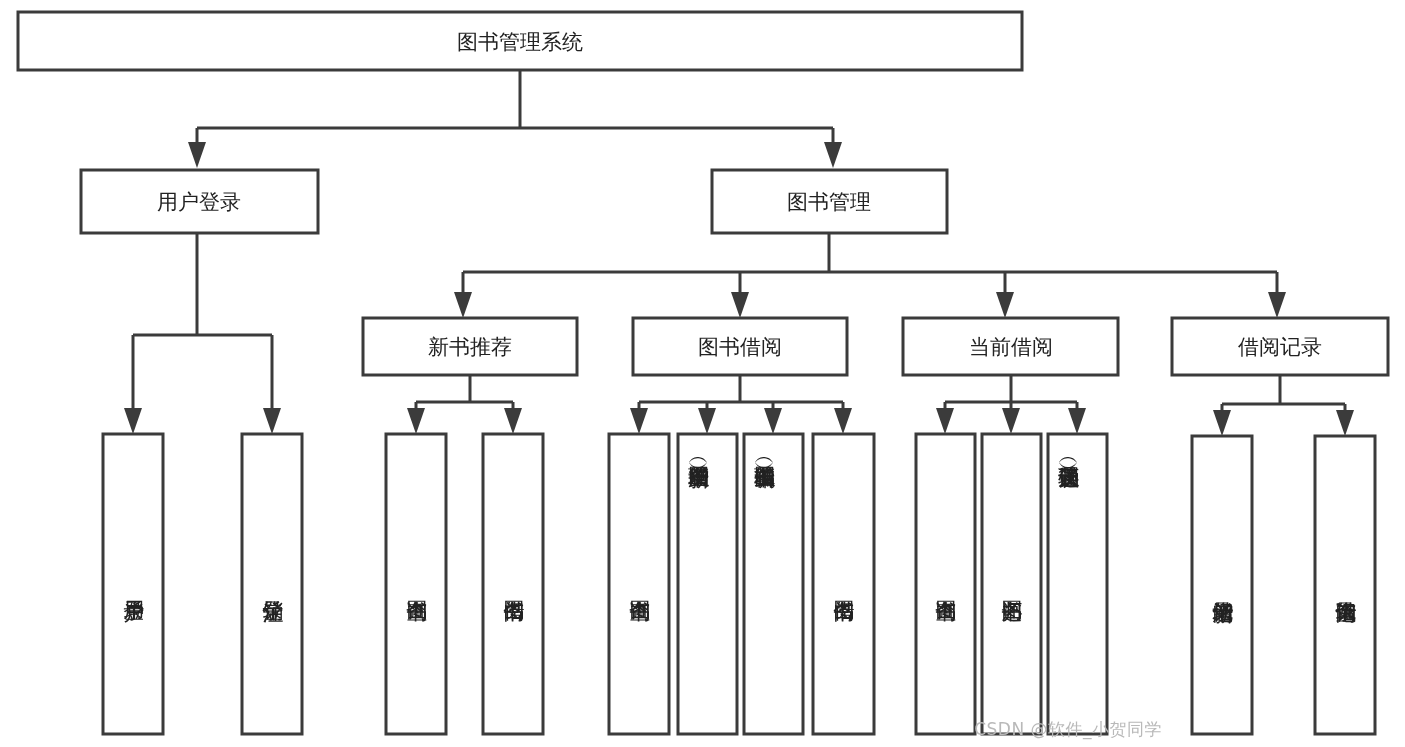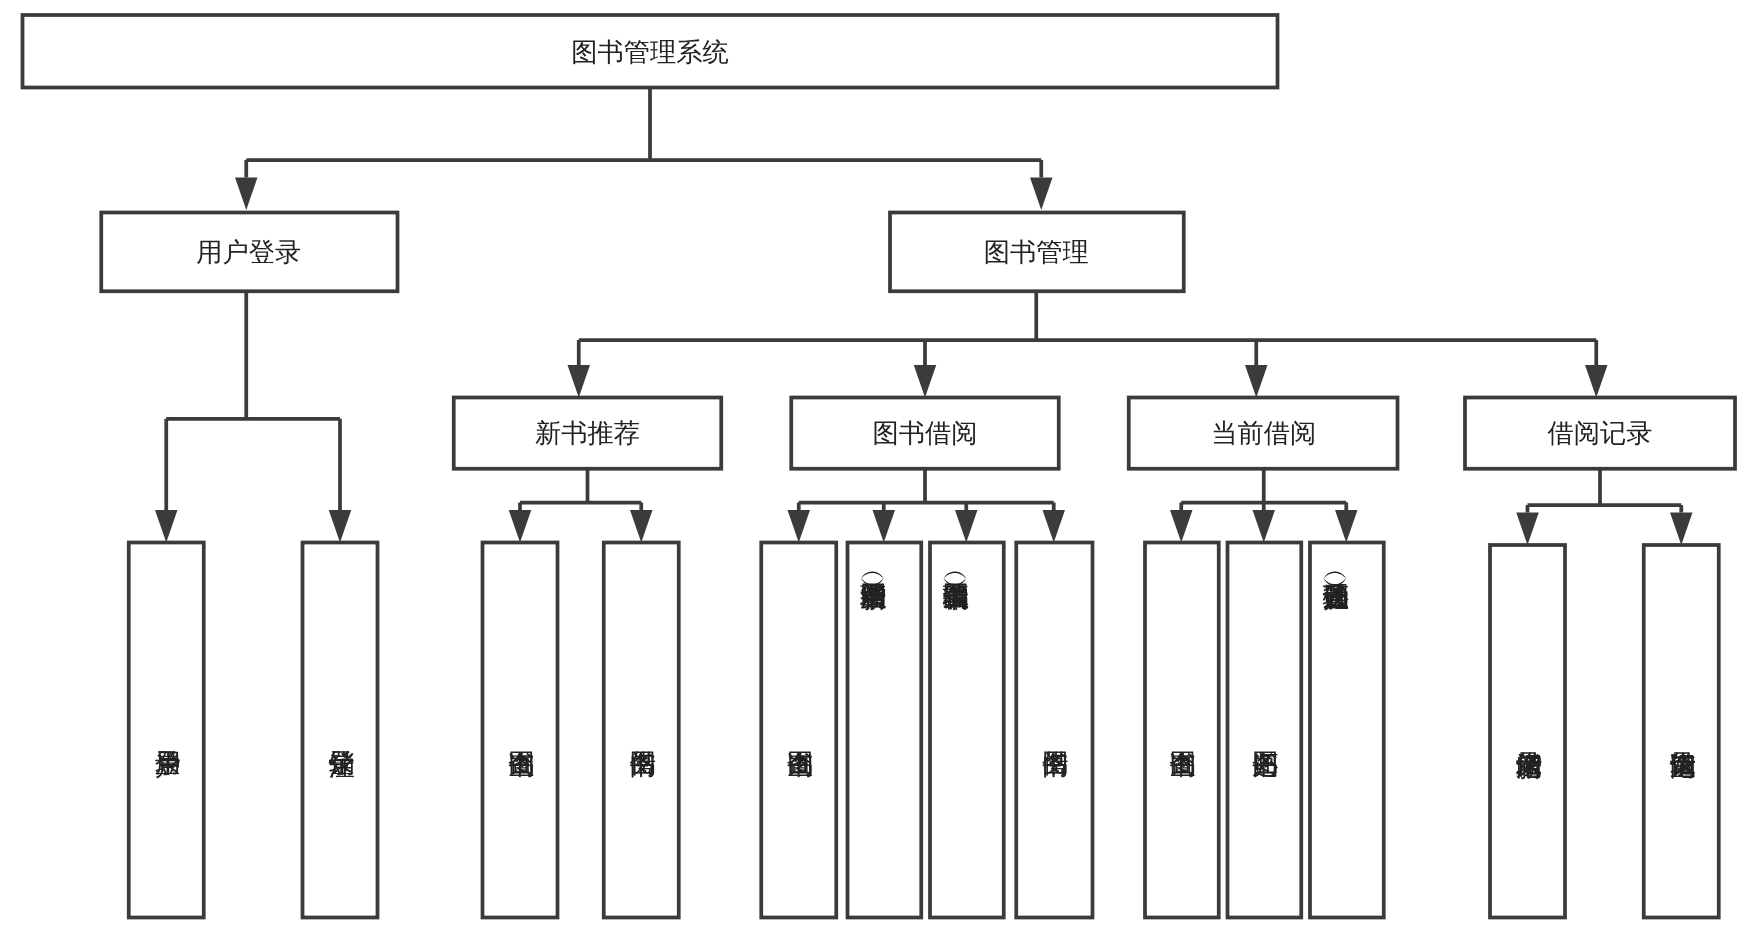--- a/index.html
+++ b/index.html
@@ -244,14 +244,15 @@
     <text class="node-label node-label-v" x="1222" y="585" writing-mode="tb" glyph-orientation-vertical="0">新增借阅记录</text>
   </g>
 
   <g>
     <rect class="node-box" x="1315" y="436" width="60" height="298"></rect>
     <text class="node-label node-label-v" x="1345" y="585" writing-mode="tb" glyph-orientation-vertical="0">查询借阅记录</text>
   </g>
 
 </svg>
 
+<div class="watermark">CSDN @软件_小贺同学</div>
 
 </div>
 
 </body></html>

